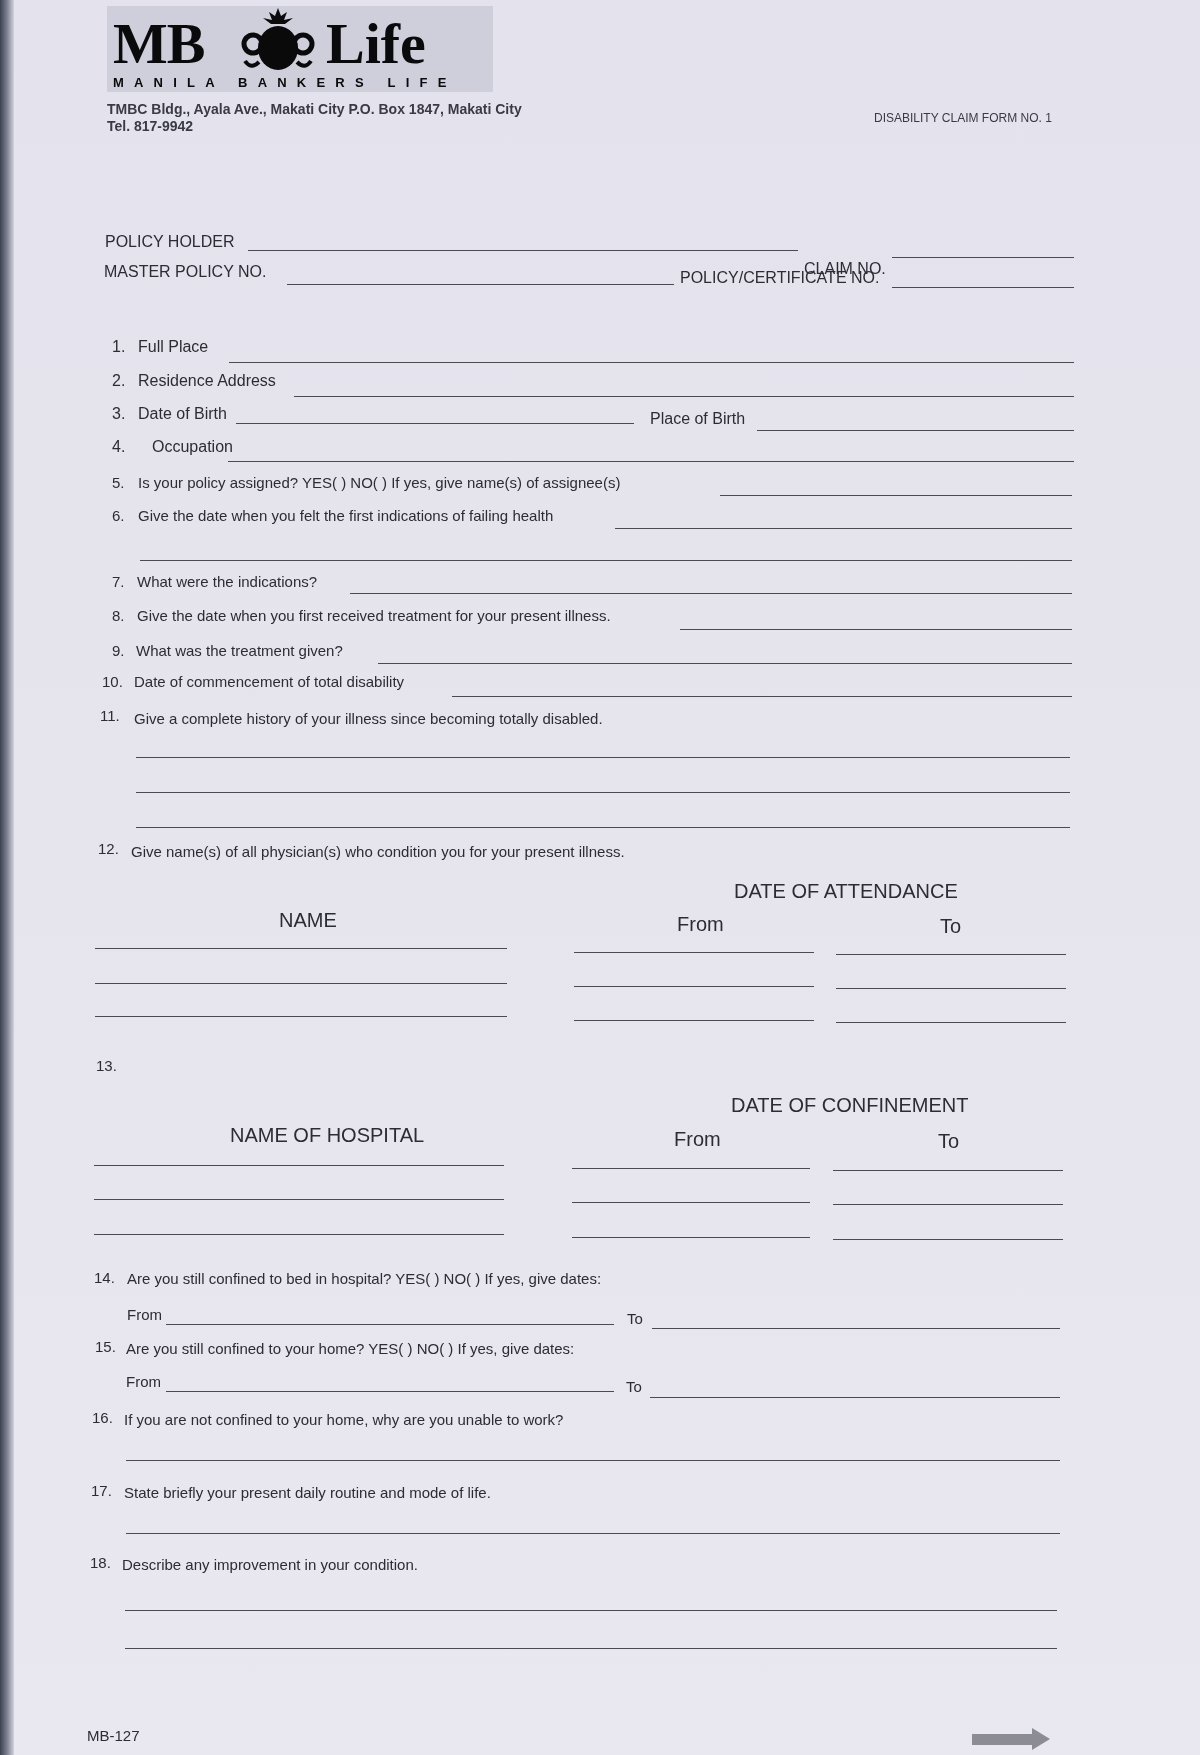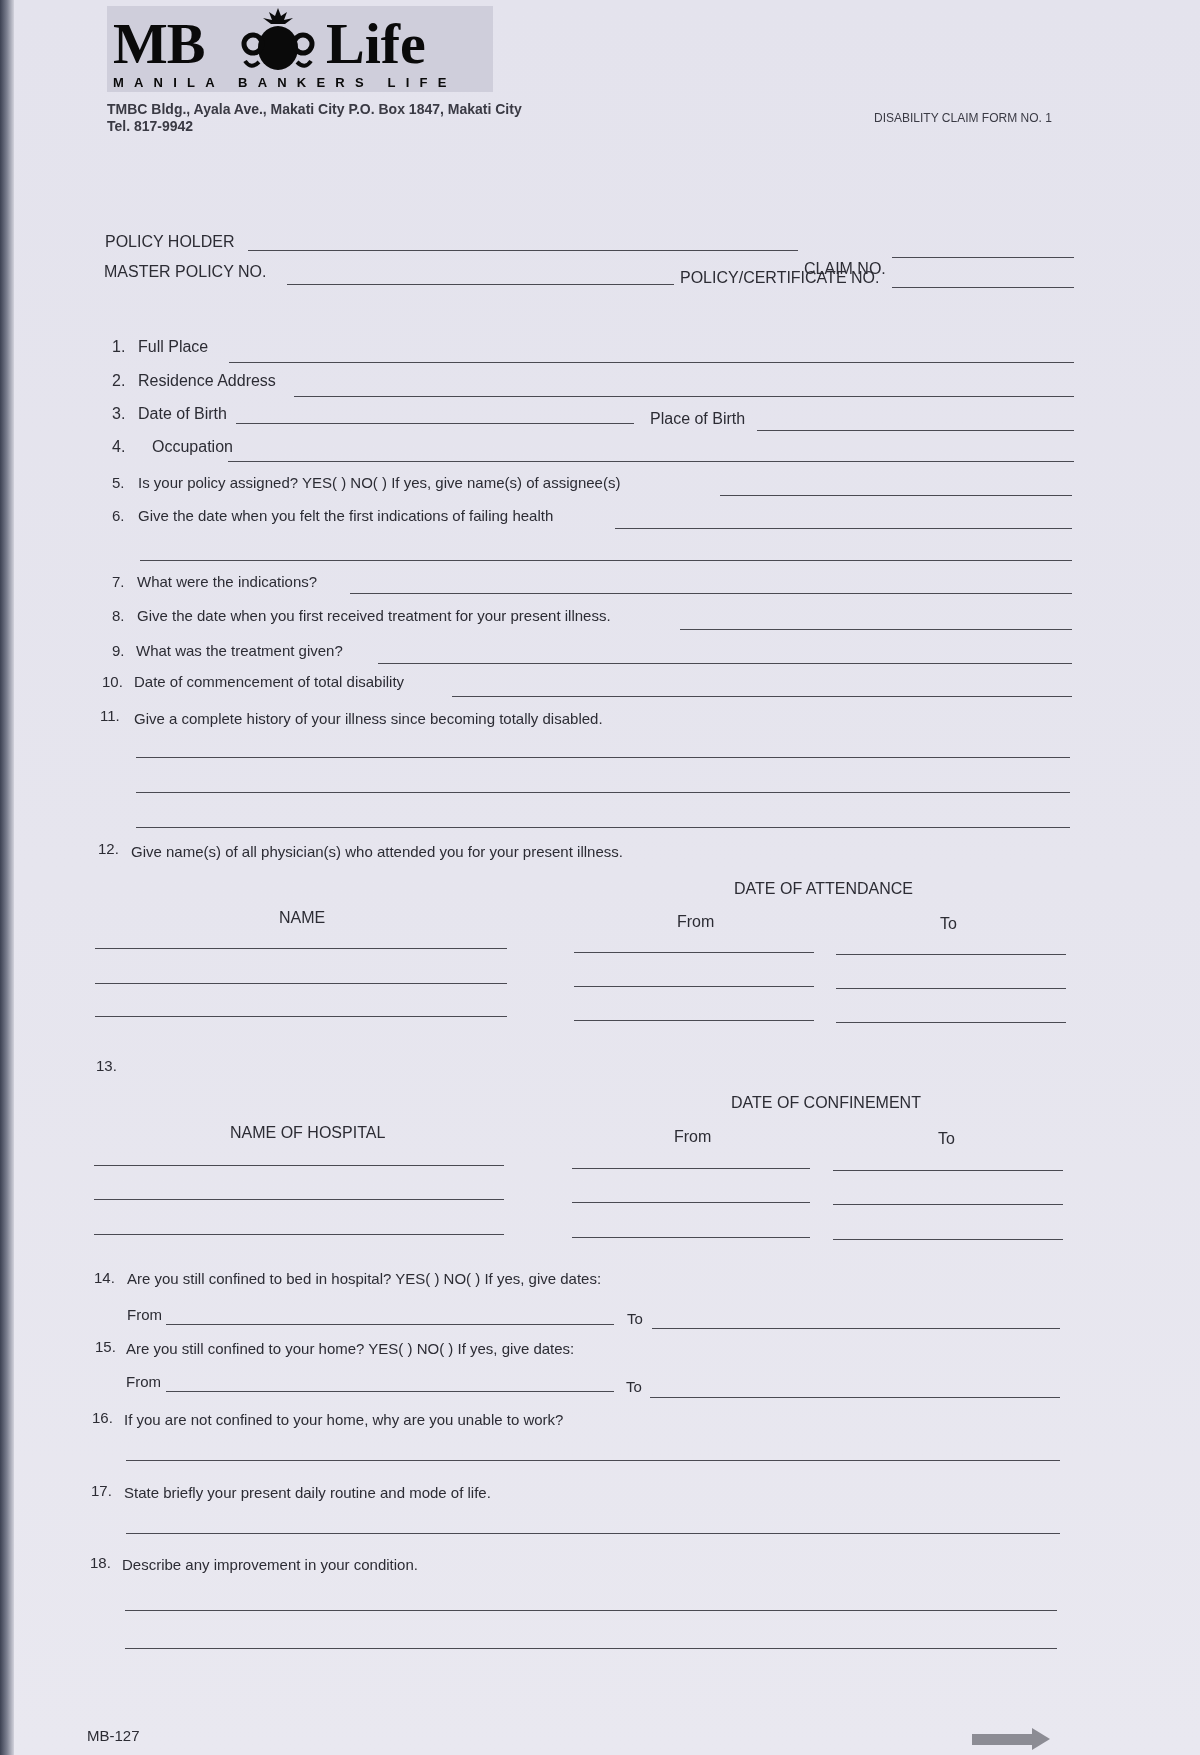--- a/index.html
+++ b/index.html
@@ -55,21 +55,21 @@
   .lbl { font-size: 16px; color: #2c2c34; white-space: nowrap; position: absolute; }
   .lbl-s { font-size: 15px; color: #2c2c34; white-space: nowrap; position: absolute; }
   .line {
     position: absolute; height: 0; border-top: 1.5px solid #4a4a52;
   }
   .input-line {
     position: absolute; height: 20px; border: none; background: transparent;
     border-bottom: 1.5px solid #4a4a52; font-family: "Liberation Sans", sans-serif;
     font-size: 14px; padding: 0 4px; outline: none;
   }
-  .hdr { font-size: 16px; color: #2c2c34; position: absolute; white-space: nowrap; }
+  .hdr { font-size: 20px; color: #2c2c34; position: absolute; white-space: nowrap; }
   .arrow {
     position: absolute; left: 972px; top: 1728px; width: 80px; height: 22px;
   }
 </style>
 </head>
 <body>
 
 <div class="page">
   <div class="left-edge"></div>
 
@@ -144,21 +144,21 @@
   <div class="lbl-s" style="left:134px; top:673px;">Date of commencement of total disability</div>
   <input class="input-line" style="left: 452px; top: 677px; width: 620px;" value="">
 
   <div class="lbl-s" style="left:100px; top:707px;">11.</div>
   <div class="lbl-s" style="left:134px; top:710px;">Give a complete history of your illness since becoming totally disabled.</div>
   <div class="line" style="left:136px; top:757px; width:934px;"></div>
   <div class="line" style="left:136px; top:792px; width:934px;"></div>
   <div class="line" style="left:136px; top:827px; width:934px;"></div>
 
   <div class="lbl-s" style="left:98px; top:840px;">12.</div>
-  <div class="lbl-s" style="left:131px; top:843px;">Give name(s) of all physician(s) who attended you for your present illness.</div>
+  <div class="lbl-s" style="left:131px; top:843px;">Give name(s) of all physician(s) who condition you for your present illness.</div>
   <div class="hdr" style="left:734px; top:880px;">DATE OF ATTENDANCE</div>
   <div class="hdr" style="left:279px; top:909px;">NAME</div>
   <div class="hdr" style="left:677px; top:913px;">From</div>
   <div class="hdr" style="left:940px; top:915px;">To</div>
 
   <div class="line" style="left:95px; top:948px; width:412px;"></div>
   <div class="line" style="left:574px; top:952px; width:240px;"></div>
   <div class="line" style="left:836px; top:954px; width:230px;"></div>
   <div class="line" style="left:95px; top:983px; width:412px;"></div>
   <div class="line" style="left:574px; top:986px; width:240px;"></div>

